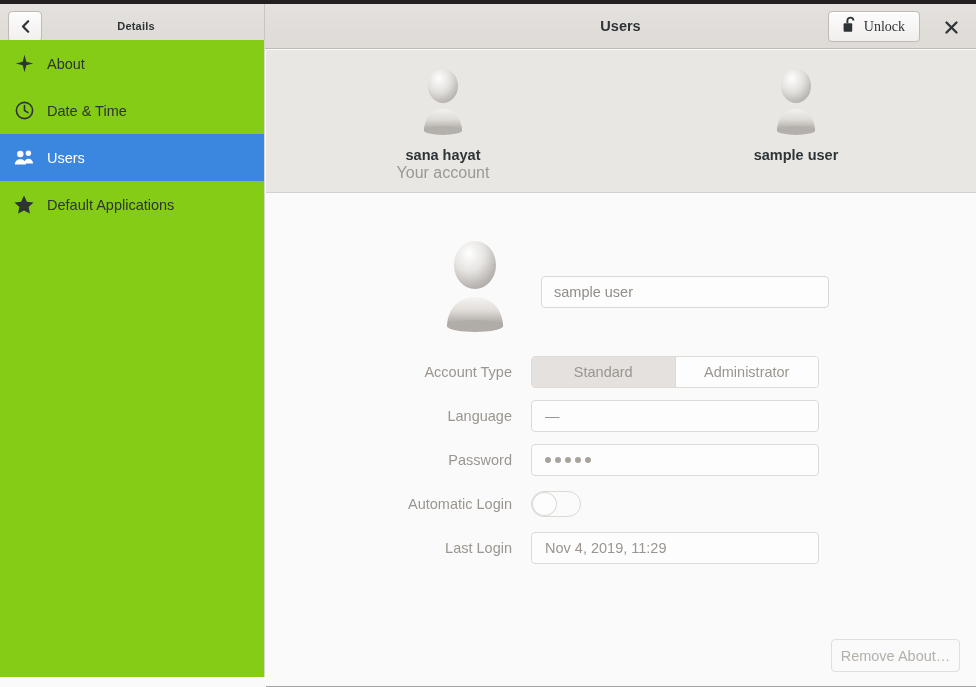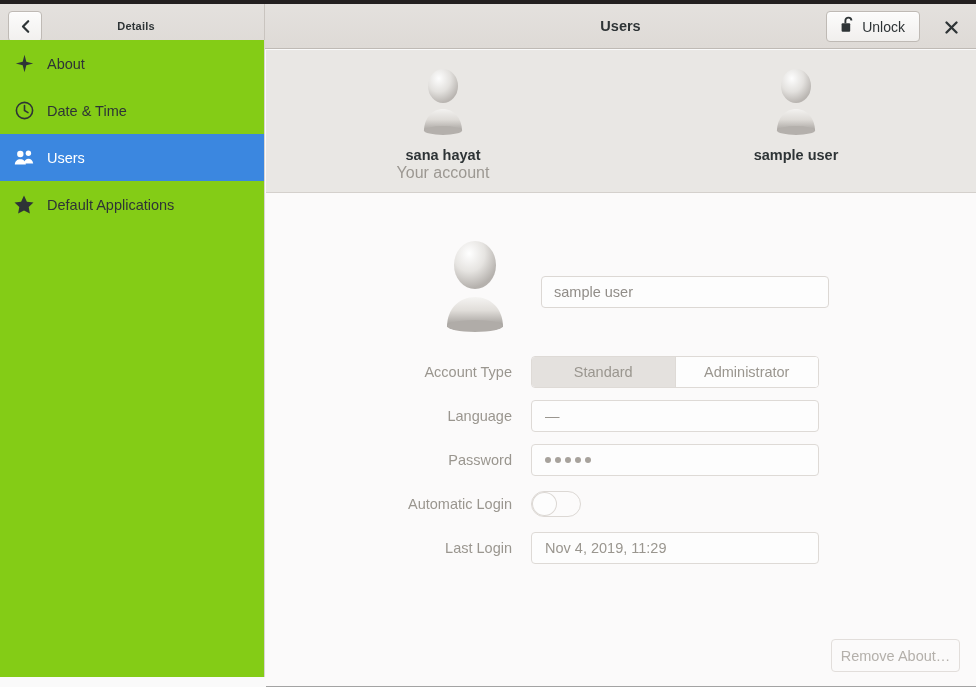--- a/index.html
+++ b/index.html
@@ -98,20 +98,21 @@
     height: 31px;
     padding: 0 14px;
     background: linear-gradient(180deg, #fcfcfc 0%, #f1efed 100%);
     border: 1px solid #bfbab5;
     border-radius: 4px;
     display: flex;
     align-items: center;
     gap: 7px;
     cursor: pointer;
     box-shadow: 0 1px 0 rgba(255,255,255,0.75) inset;
+    font-family: Liberation Serif, serif;
   }
   .unlock-label {
     font-size: 14px;
     color: #2e3436;
     font-weight: normal;
   }
 
   .close-button {
     position: absolute;
     right: 10px;

